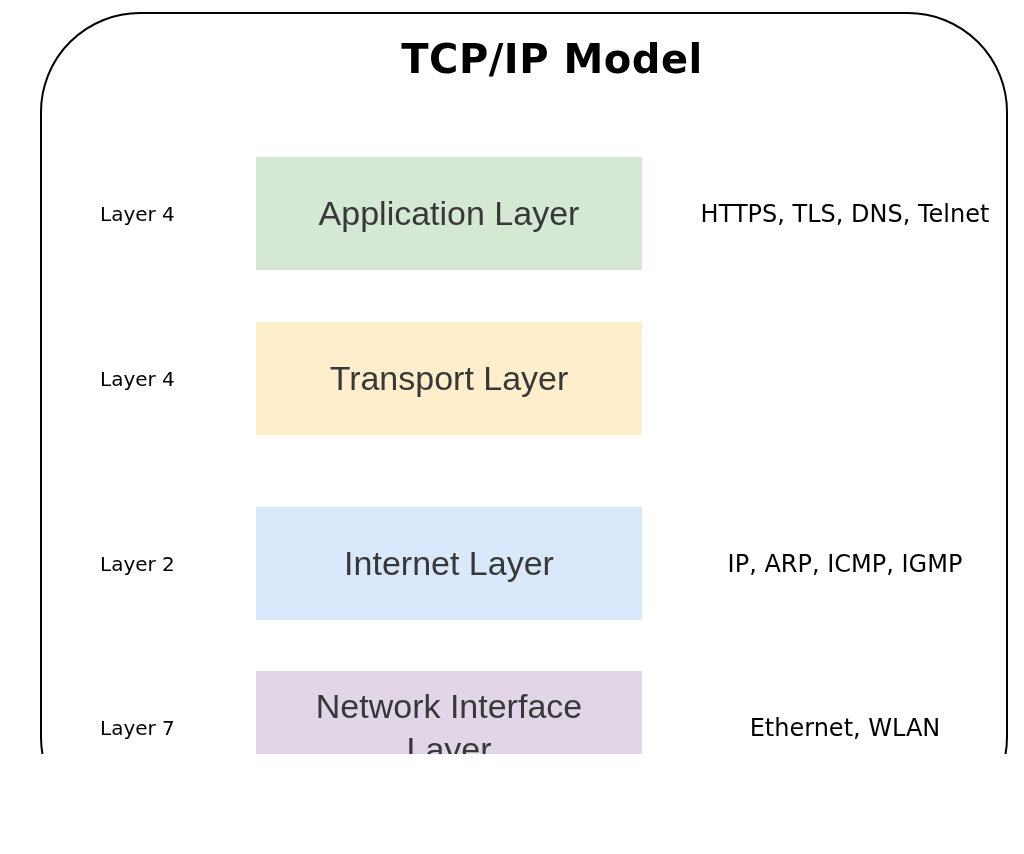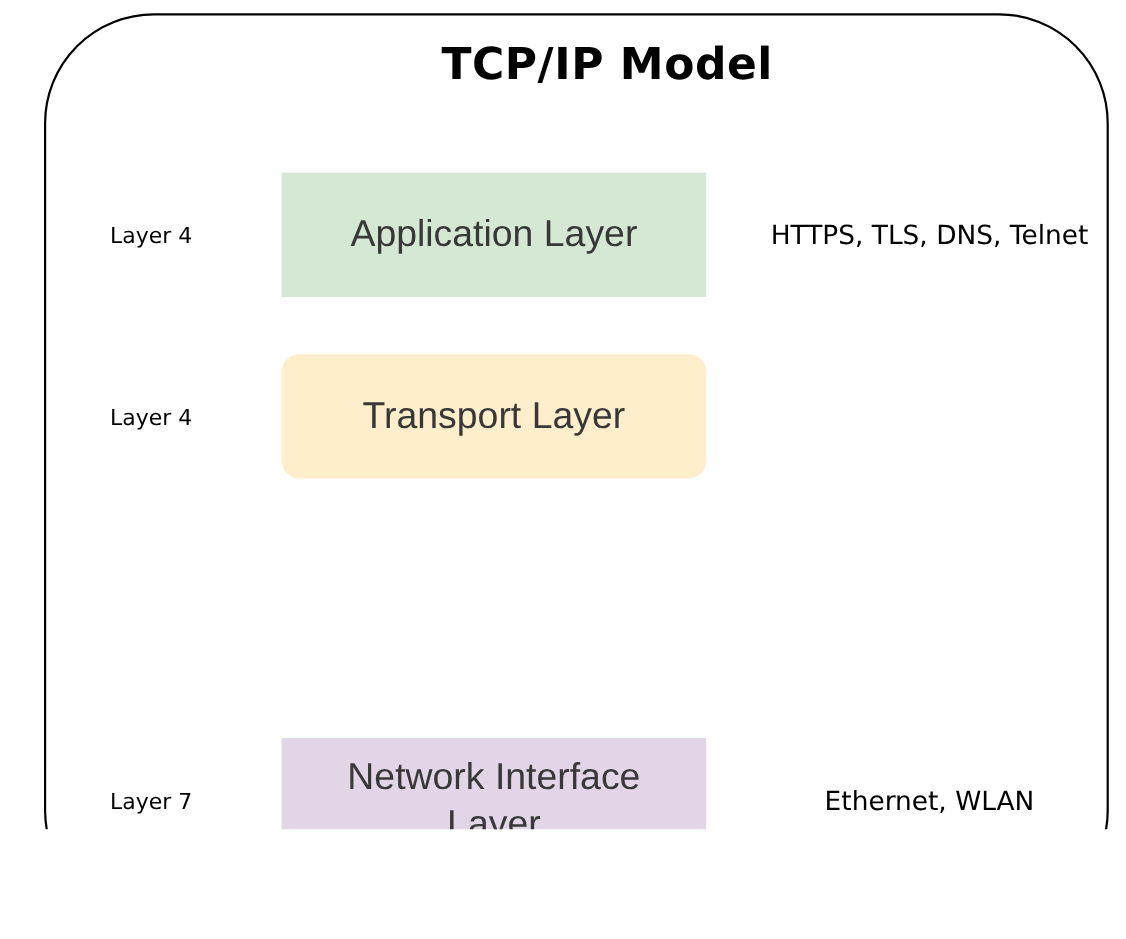--- a/index.html
+++ b/index.html
@@ -96,25 +96,32 @@
   <div class="row row-1">
     <div class="layer-label">Layer 4</div>
     <div class="layer-box" style="background-color: rgb(213, 232, 212);">
       <span>Application Layer</span>
     </div>
     <div class="protocols">HTTPS, TLS, DNS, Telnet</div>
   </div>
 
   <div class="row row-2">
     <div class="layer-label">Layer 4</div>
-    <div class="layer-box" style="background-color: rgb(255, 238, 203); border-radius: 16px;">
+    <div class="layer-box" style="background-color: rgb(255, 238, 203);">
       <span>Transport Layer</span>
     </div>
   </div>
 
+  <div class="row row-3">
+    <div class="layer-label">Layer 2</div>
+    <div class="layer-box" style="background-color: rgb(218, 232, 252);">
+      <span>Internet Layer</span>
+    </div>
+    <div class="protocols">IP, ARP, ICMP, IGMP</div>
+  </div>
 
   <div class="row row-4">
     <div class="layer-label">Layer 7</div>
     <div class="layer-box" style="background-color: rgb(225, 213, 231);">
       <span>Network Interface Layer</span>
     </div>
     <div class="protocols">Ethernet, WLAN</div>
   </div>
 </div>
 

